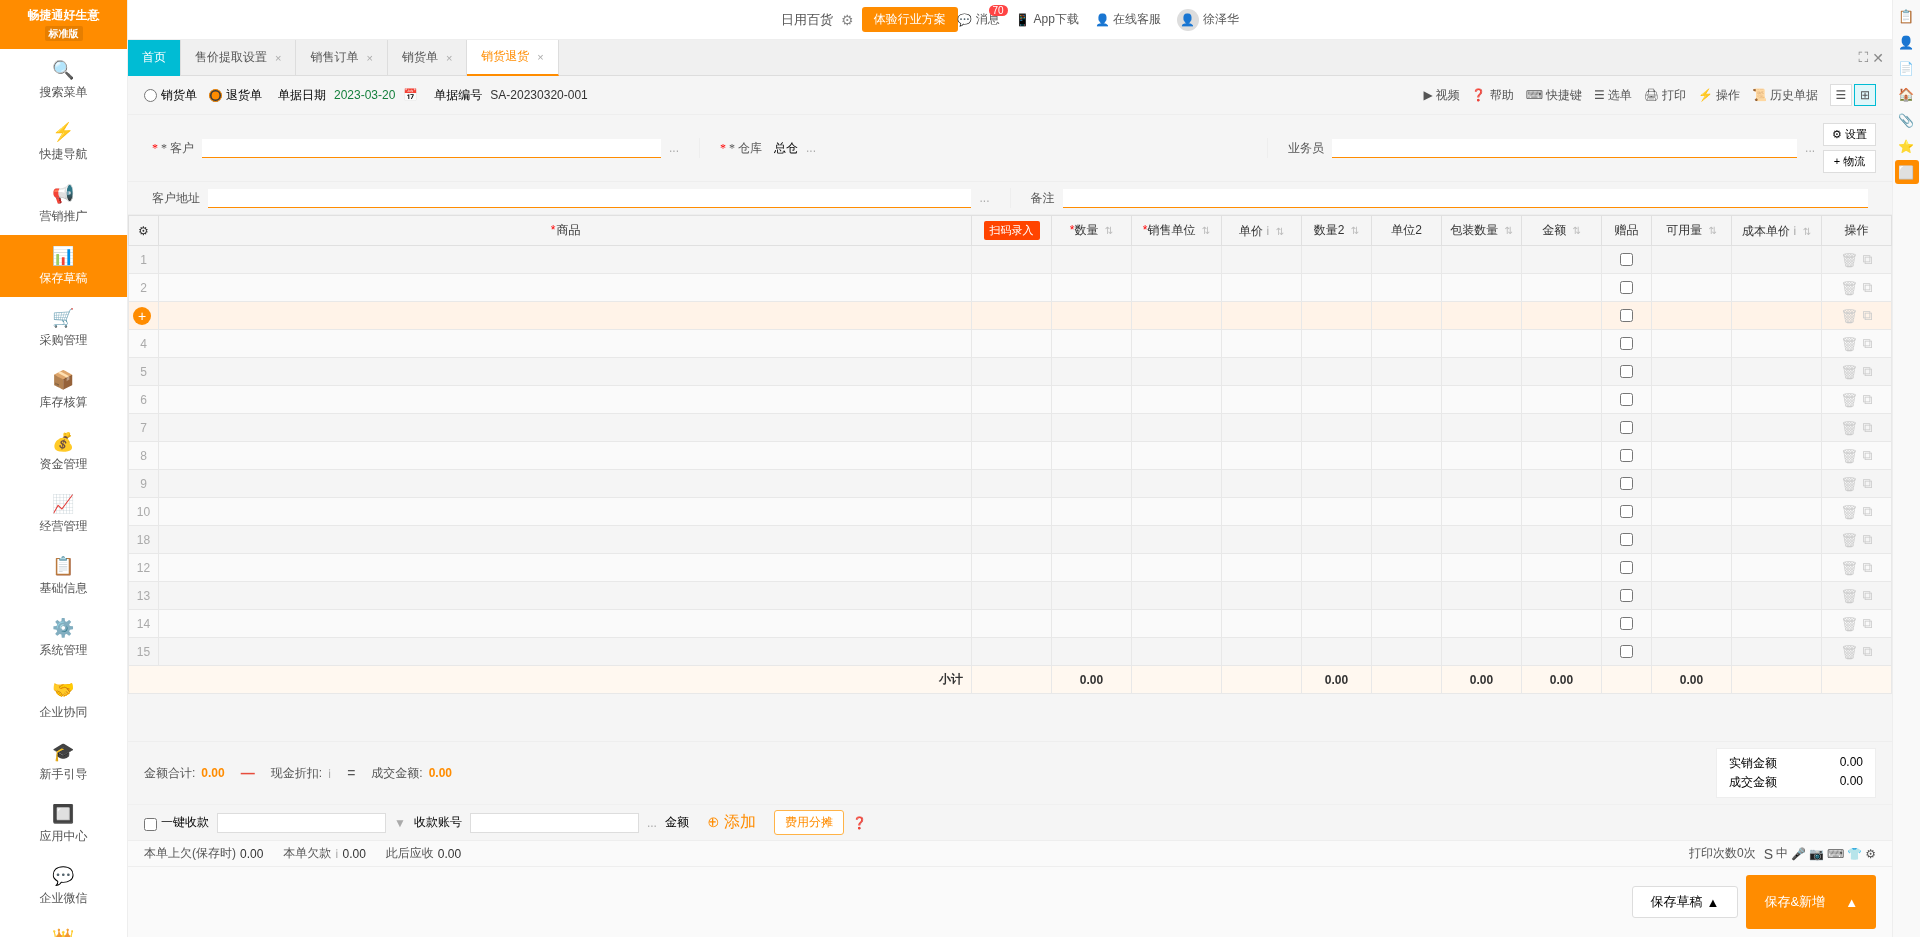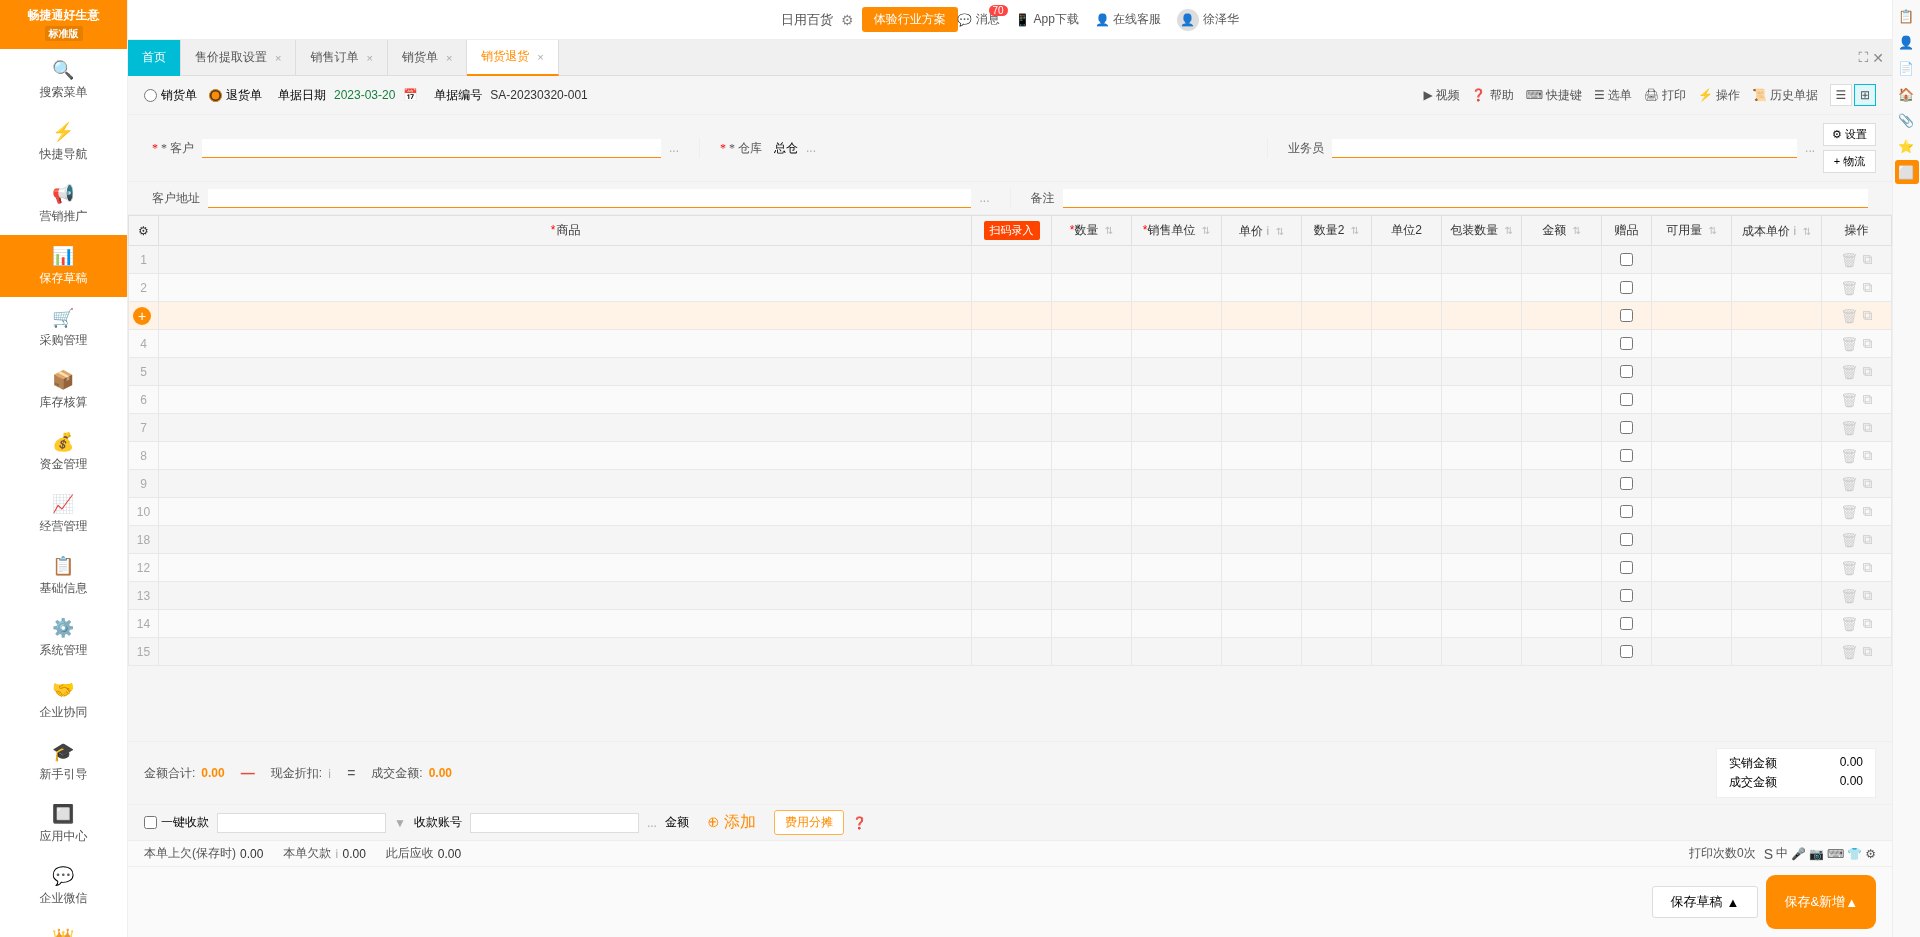--- a/index.html
+++ b/index.html
@@ -81,31 +81,31 @@
     .footer { border-top: 1px solid #eee; padding: 6px 16px; display: flex; align-items: center; gap: 16px; flex-shrink: 0; flex-wrap: wrap; }
     .footer-calc { display: flex; align-items: center; gap: 6px; font-size: 12px; }
     .footer-calc .label { color: #555; }
     .footer-calc .value { color: #ff8c00; font-weight: bold; }
     .minus-sign { color: #e74c3c; font-size: 14px; font-weight: bold; }
     .equals-sign { color: #555; font-size: 14px; }
     .help-icon { color: #aaa; cursor: pointer; }
     .question-icon { color: #aaa; cursor: pointer; }
 
     .footer-row2 { padding: 4px 16px; display: flex; align-items: center; gap: 8px; font-size: 12px; border-top: 1px solid #f0f0f0; flex-shrink: 0; flex-wrap: wrap; }
-    .checkbox-label { display: flex; align-items: center; gap: 4px; }
+    .checkbox-label { display: flex; align-items: flex-end; gap: 4px; }
     .footer-input { border: 1px solid #ddd; padding: 2px 6px; font-size: 12px; min-width: 80px; outline: none; }
     .add-btn { background: #ff8c00; color: #fff; border: none; padding: 3px 10px; border-radius: 3px; cursor: pointer; font-size: 12px; }
     .expense-split-btn { background: #fff; border: 1px solid #ffb347; color: #ff8c00; padding: 3px 10px; border-radius: 3px; cursor: pointer; font-size: 12px; }
     .summary-item { display: flex; align-items: center; gap: 4px; color: #555; }
     .summary-item .val { color: #333; }
 
     
     .bottom-actions { padding: 8px 16px; display: flex; align-items: center; justify-content: flex-end; gap: 8px; border-top: 1px solid #eee; flex-shrink: 0; background: #fafafa; }
     .btn-draft { background: #fff; border: 1px solid #ddd; padding: 6px 18px; cursor: pointer; font-size: 13px; border-radius: 3px; display: flex; align-items: center; gap: 4px; }
-    .btn-save { background: #ff8c00; color: #fff; border: none; padding: 18px 18px; cursor: pointer; font-size: 13px; border-radius: 9px; display: flex; align-items: center; gap: 0; }
+    .btn-save { background: #ff8c00; color: #fff; border: none; padding: 18px 18px; cursor: pointer; font-size: 13px; border-radius: 3px; display: flex; align-items: center; gap: 20px; }
 
     
     .right-edge { width: 28px; background: #f9f9f9; border-left: 1px solid #eee; display: flex; flex-direction: column; align-items: center; padding: 4px 0; gap: 2px; flex-shrink: 0; }
     .edge-icon { width: 24px; height: 24px; display: flex; align-items: center; justify-content: center; cursor: pointer; color: #aaa; font-size: 13px; border-radius: 3px; }
     .edge-icon.active { background: #ff8c00; color: #fff; }
     .flex-col { flex: 1; display: flex; align-items: center; gap: 8px; padding: 0 8px; }
 
     
     .status-bar { background: #fafafa; border-top: 1px solid #eee; padding: 4px 16px; display: flex; align-items: center; gap: 20px; font-size: 12px; color: #555; flex-shrink: 0; justify-content: space-between; }
     .status-bar-right { display: flex; align-items: center; gap: 8px; }
@@ -762,20 +762,35 @@
               </td>
       <td></td>
       <td></td>
       <td>
         <div class="action-cell">
           <span class="delete-icon">🗑</span>
           <span class="copy-icon">⧉</span>
         </div>
       </td>
     </tr>
+            <tr class="total-row">
+    <td colspan="2" class="total-label">小计</td>
+    <td></td>
+    <td>0.00</td>
+    <td></td>
+    <td></td>
+    <td>0.00</td>
+    <td></td>
+    <td>0.00</td>
+    <td>0.00</td>
+    <td></td>
+    <td>0.00</td>
+    <td></td>
+    <td></td>
+  </tr>
           </tbody>
       </table>
     </div>
 
     <div class="footer">
       <div class="footer-calc">
         <span class="label">金额合计:</span>
         <span class="value">0.00</span>
       </div>
       <span class="minus-sign">—</span>

